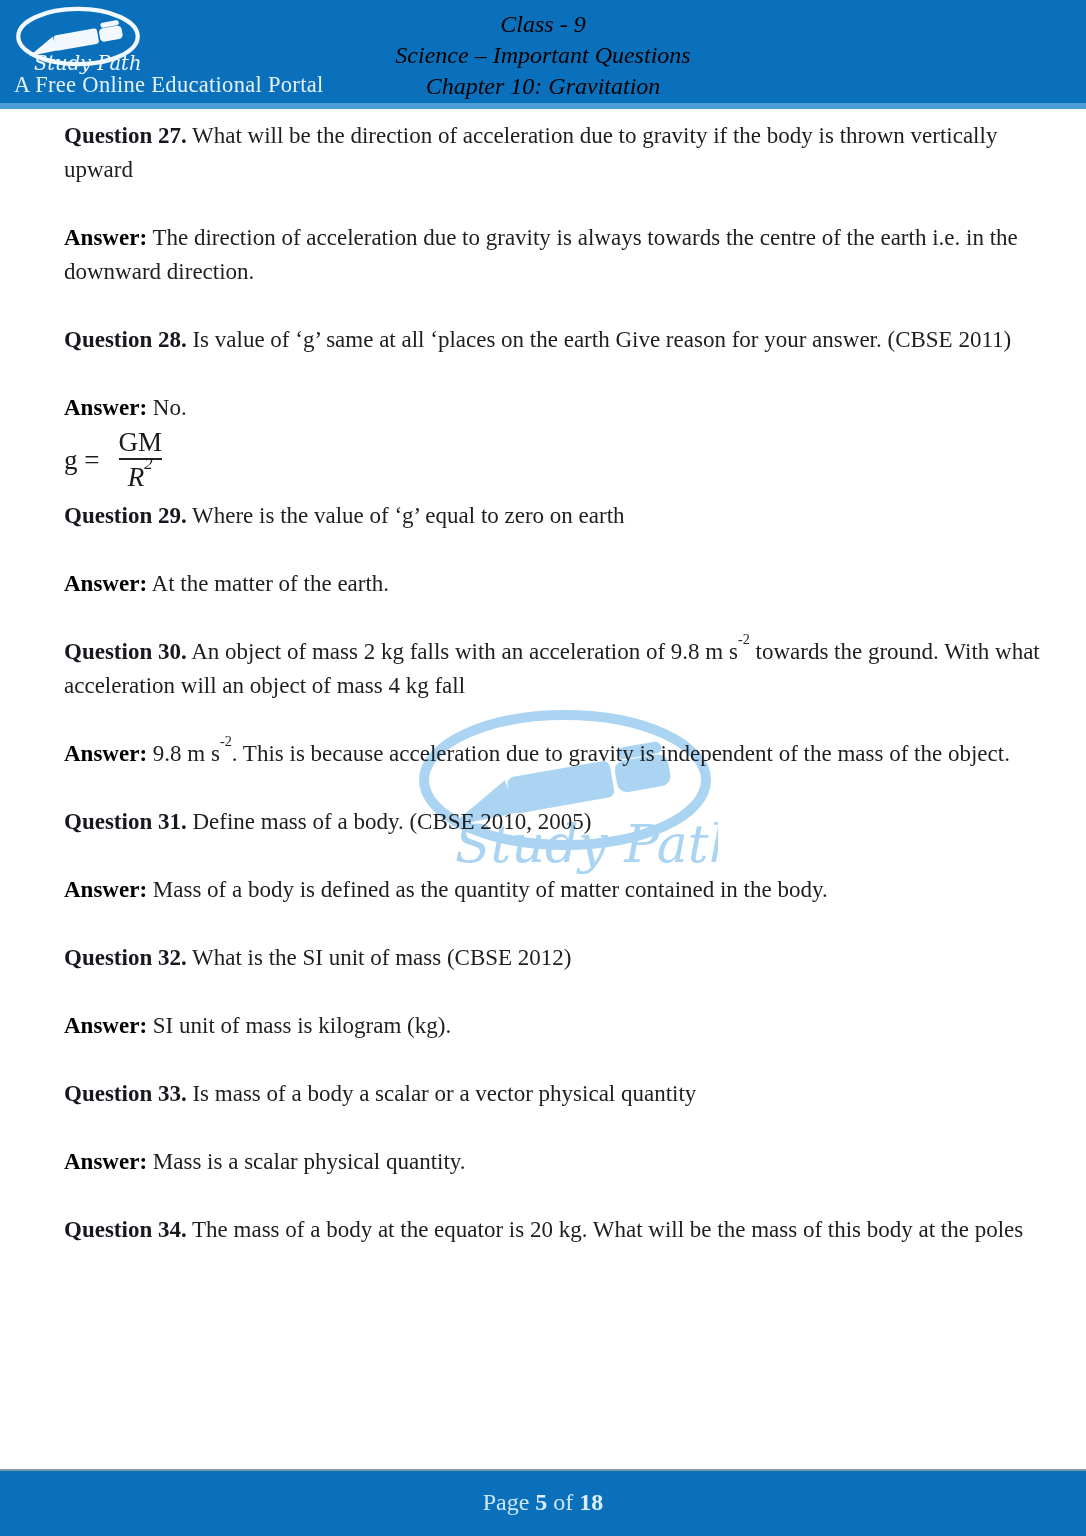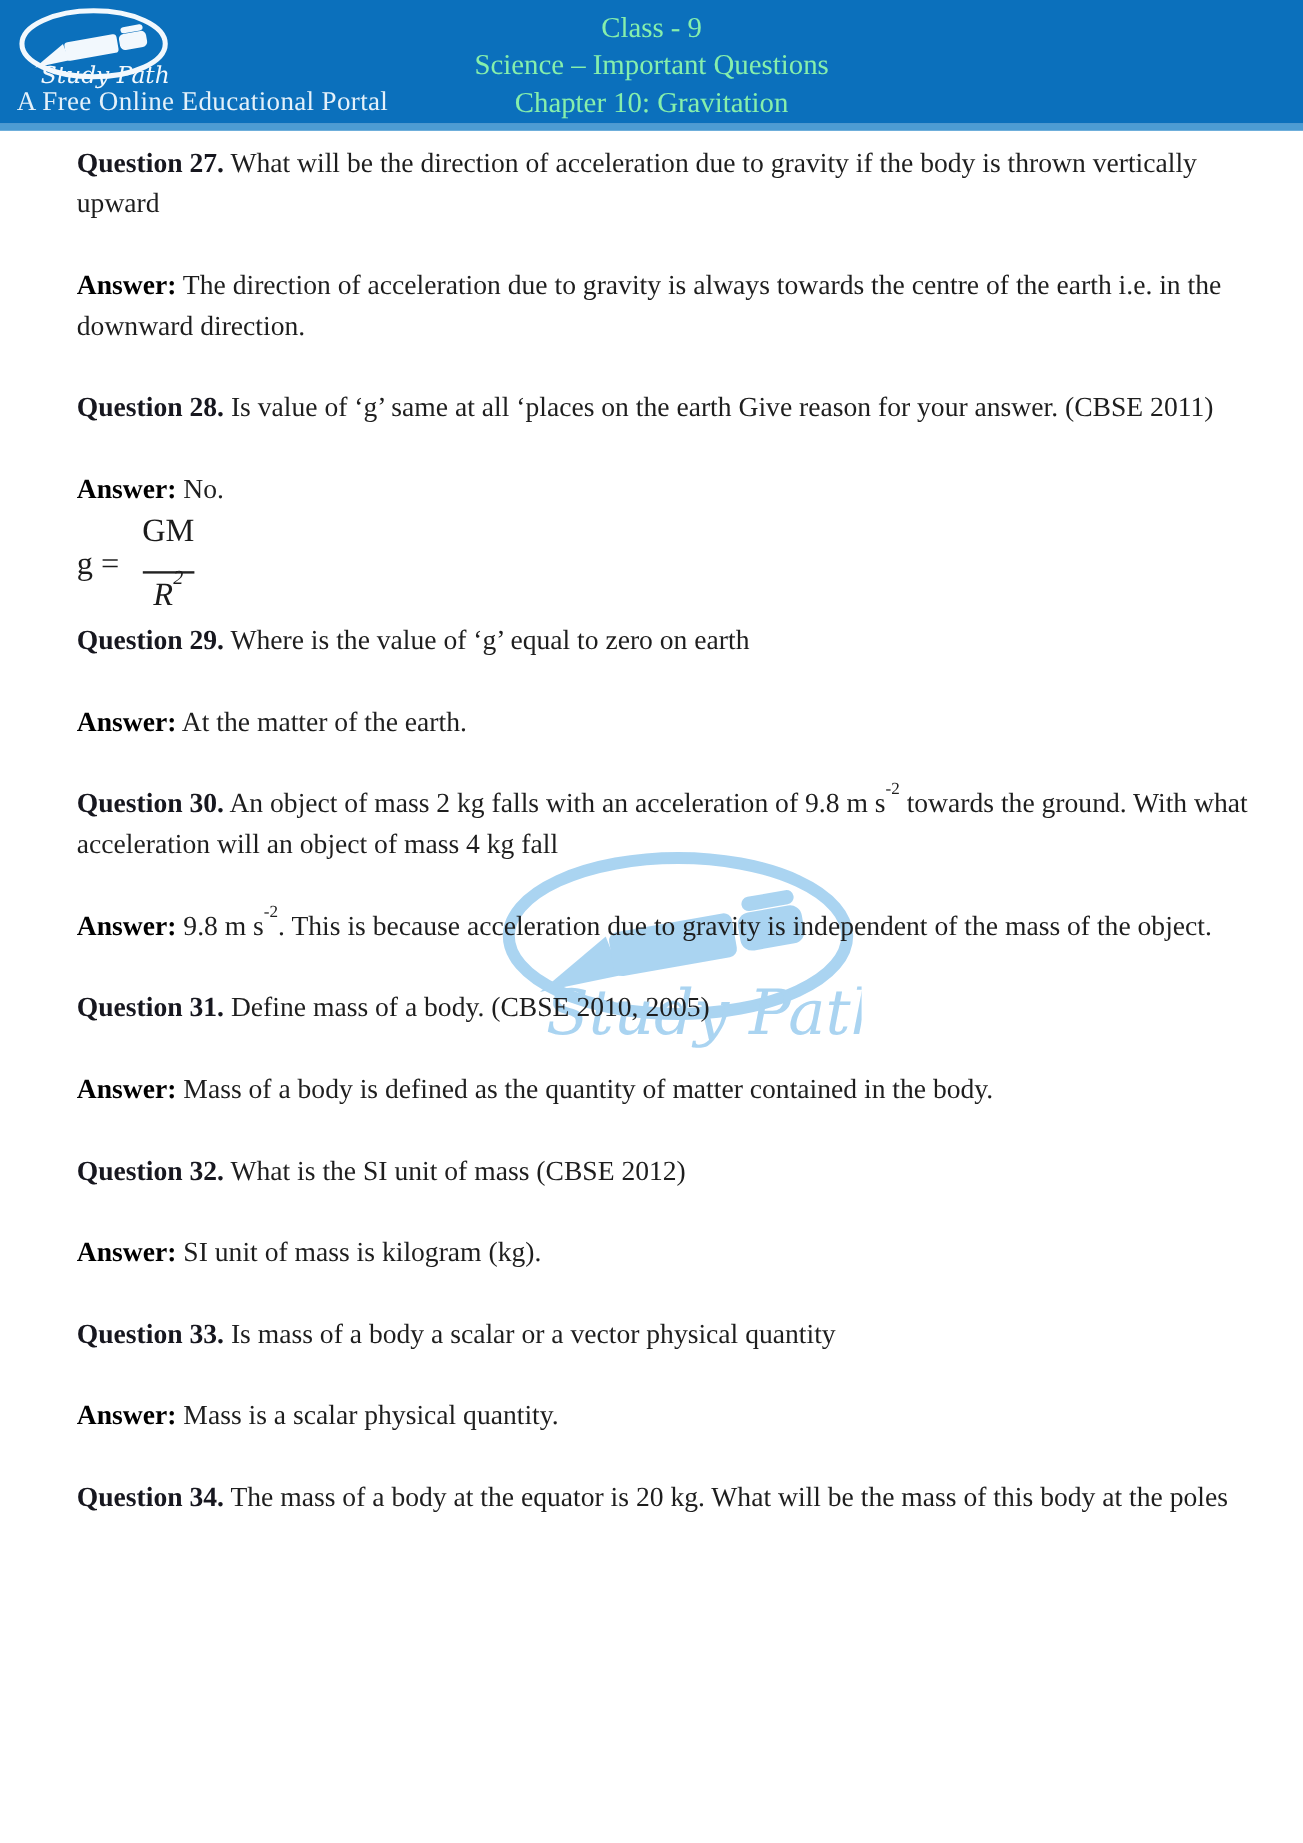--- a/index.html
+++ b/index.html
@@ -37,21 +37,22 @@
     color:#e4f1fa;
     white-space:nowrap;
   }
   .header-titles {
     position:absolute;
     left:0; top:0; width:100%;
     padding-top:9px;
     text-align:center;
     font-size:24px;
     line-height:31px;
-    color:#86efac;
+    color:#000000;
+    font-style:italic;
   }
 
   
   main.doc-body {
     position:relative;
     z-index:1;
     padding:10px 36px 0 64px;
     font-size:23px;
     line-height:34px;
     color:#1e1e1e;
@@ -71,21 +72,21 @@
   .formula {
     display:flex;
     align-items:center;
     gap:10px;
     font-size:27px;
     line-height:1.15;
     margin:2px 0 6px 0;
     color:#1b1b1b;
   }
   .frac { display:inline-flex; flex-direction:column; align-items:center; }
-  .frac .fnum { padding:0 9px 18px 9px; }
+  .frac .fnum { padding:0 9px 0 9px; }
   .frac .fden { border-top:2.5px solid #222; padding:2px 9px 0 9px;font-style:italic; }
 
   
   .watermark {
     position:absolute;
     left:412px; top:698px;
     width:306px; height:186px;
     color:#a6d2f1;
     opacity:0.95;
     z-index:0;
@@ -168,14 +169,15 @@
       <p class="blk"><span class="label-answer">Answer:</span><span> 9.8 m s</span><sup class="exp">-2</sup><span>. This is because acceleration due to gravity is independent of the mass of the object.</span></p>
       <p class="blk"><span class="label-question">Question 31.</span><span> Define mass of a body. (CBSE 2010, 2005)</span></p>
       <p class="blk"><span class="label-answer">Answer:</span><span> Mass of a body is defined as the quantity of matter contained in the body.</span></p>
       <p class="blk"><span class="label-question">Question 32.</span><span> What is the SI unit of mass (CBSE 2012)</span></p>
       <p class="blk"><span class="label-answer">Answer:</span><span> SI unit of mass is kilogram (kg).</span></p>
       <p class="blk"><span class="label-question">Question 33.</span><span> Is mass of a body a scalar or a vector physical quantity</span></p>
       <p class="blk"><span class="label-answer">Answer:</span><span> Mass is a scalar physical quantity.</span></p>
       <p class="blk"><span class="label-question">Question 34.</span><span> The mass of a body at the equator is 20 kg. What will be the mass of this body at the poles</span></p>
     </main>
 
+  <footer class="page-footer" id="page-footer"><span>Page </span><b>5</b><span> of </span><b>18</b></footer>
 
 </div>
 
 </body></html>

